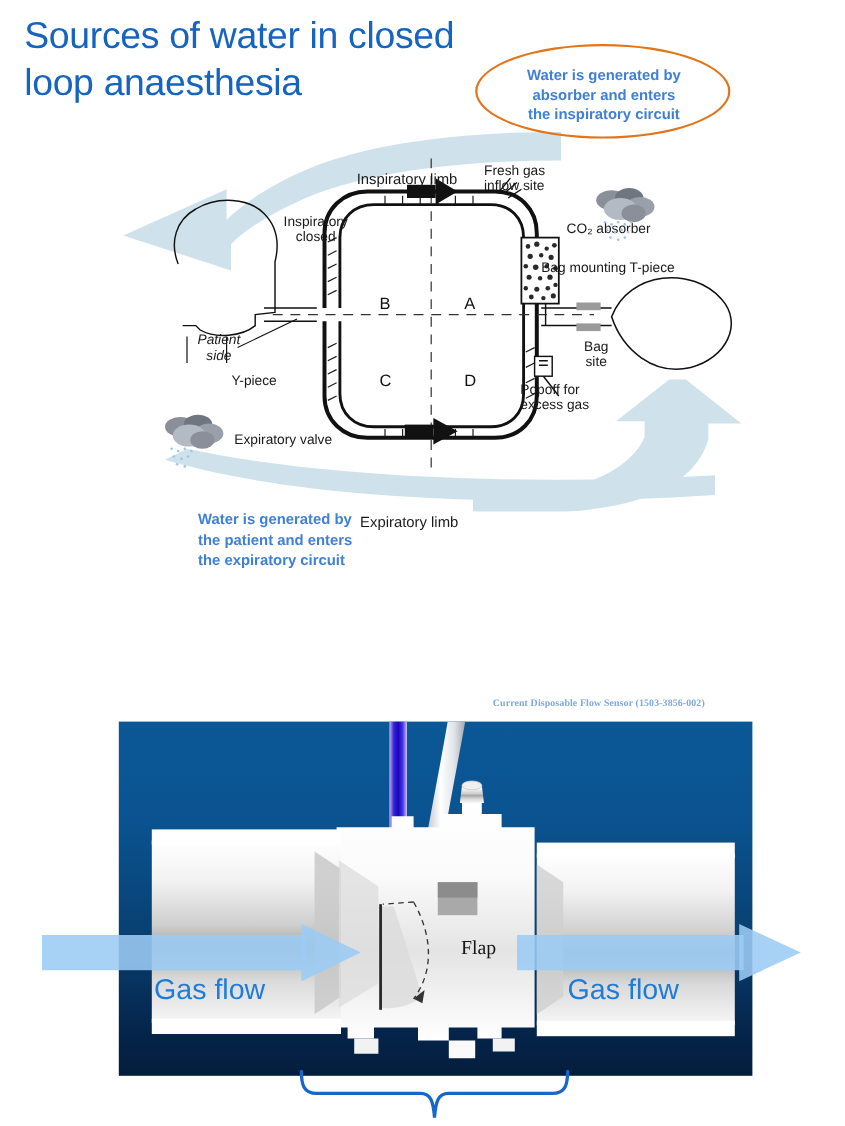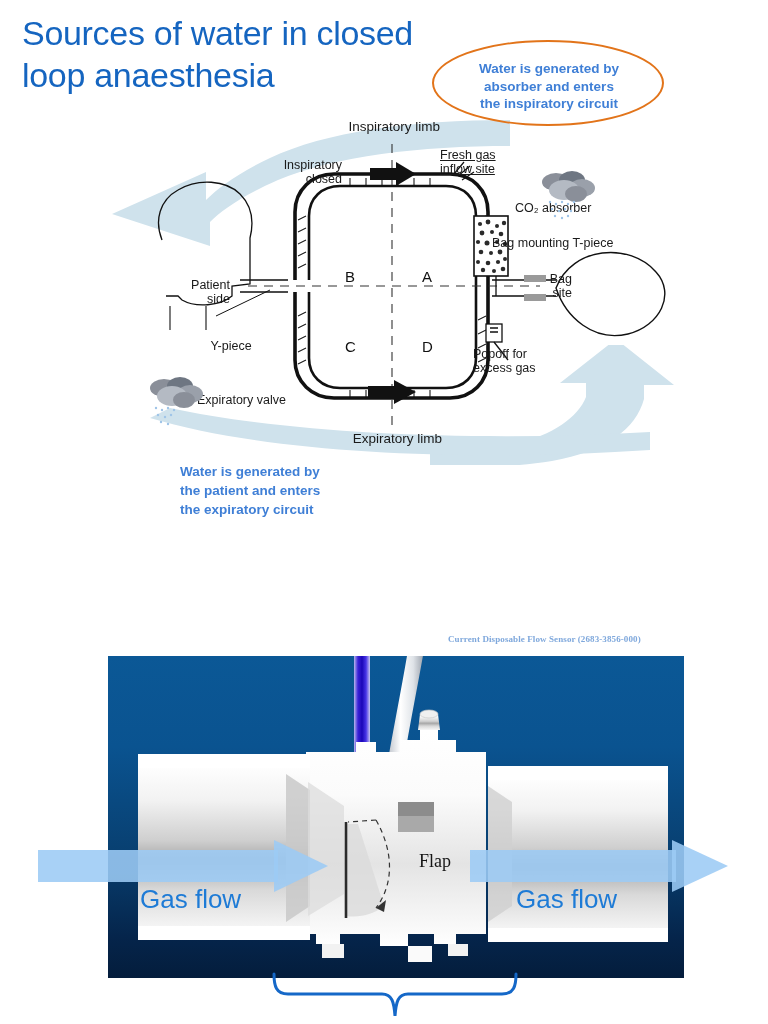--- a/index.html
+++ b/index.html
@@ -55,21 +55,21 @@
   #circuit { position:absolute; left:120px; top:120px; width:560px; height:330px; }
 
   .dlabel {
     position:absolute;
     font-family:"Liberation Sans", sans-serif;
     color:#1a1a1a;
     font-size:12.5px;
     line-height:14px;
     white-space:pre-line;
   }
-  .dlabel.ctr { text-align:right; }
+  .dlabel.ctr { text-align:center;margin-top:36px; }
   .dlabel.big { font-size:13.5px; }
   .quad {
     position:absolute;
     font-size:15px;
     color:#111;
     font-family:"Liberation Sans", sans-serif;
   }
 
   
   .cloud-icon { position:absolute; }
@@ -257,39 +257,39 @@
       <div class="quad" style="left:302px; top:148px;">A</div>
       <div class="quad" style="left:225px; top:218px;">C</div>
       <div class="quad" style="left:302px; top:218px;">D</div>
     </div>
 
     <div class="dlabel ctr big" style="left:300px; top:120px; width:140px;">Inspiratory limb</div>
 
     <div class="dlabel ctr" style="left:232px; top:158px; width:110px;">Inspiratory
 closed</div>
 
-    <div class="dlabel" style="left:440px; top:148px; width:110px;text-decoration:underline;">Fresh gas
+    <div class="dlabel" style="left:440px; top:148px; width:110px;">Fresh gas
 inflow site</div>
 
     <div class="dlabel" style="left:515px; top:201px; width:130px;">CO₂ absorber</div>
 
     <div class="dlabel" style="left:492px; top:236px; width:180px;">Bag mounting T-piece</div>
 
     <div class="dlabel ctr" style="left:512px; top:272px; width:60px;">Bag
 site</div>
 
     <div class="dlabel" style="left:473px; top:347px; width:96px;">Popoff for
 excess gas</div>
 
-    <div class="dlabel ctr" style="left:168px; top:278px; width:62px;">Patient
+    <div class="dlabel ctr" style="left:168px; top:266px; width:62px;font-style:italic;">Patient
 side</div>
 
     <div class="dlabel" style="left:196px; top:339px; width:70px;text-align:center;">Y-piece</div>
 
-    <div class="dlabel" style="left:197px; top:393px; width:130px;">Expiratory valve</div>
+    <div class="dlabel" style="left:213px; top:393px; width:130px;">Expiratory valve</div>
 
     <div class="dlabel ctr big" style="left:302px; top:432px; width:140px;">Expiratory limb</div>
 
     <svg class="cloud-icon" style="left:534px; top:168px;" width="66" height="54" viewBox="0 0 66 54">
       <g>
         <ellipse cx="22" cy="14" rx="14" ry="9" fill="#8A8F99"></ellipse>
         <ellipse cx="38" cy="12" rx="13" ry="9" fill="#6E7682"></ellipse>
         <ellipse cx="48" cy="20" rx="13" ry="9" fill="#9AA0AA"></ellipse>
         <ellipse cx="30" cy="22" rx="15" ry="10" fill="#B4BAC3"></ellipse>
         <ellipse cx="42" cy="26" rx="11" ry="8" fill="#8A8F99"></ellipse>
@@ -337,21 +337,21 @@
 the inspiratory circuit</div>
 
     <div id="caption-bottom">Water is generated by
 the patient and enters
  the expiratory circuit</div>
   </div>
 
   <div id="slide2"></div>
 
 
-  <div id="sensor-caption">Current Disposable Flow Sensor (2683-3856-000)</div>
+  <div id="sensor-caption">Current Disposable Flow Sensor (1503-3856-002)</div>
 
   <div id="sensor-panel">
     <svg width="576" height="322" viewBox="0 0 576 322">
       <defs>
         <linearGradient id="metalV" x1="0" y1="0" x2="0" y2="1">
           <stop offset="0%" stop-color="#ffffff"></stop>
           <stop offset="22%" stop-color="#f2f2f2"></stop>
           <stop offset="46%" stop-color="#cfcfcf"></stop>
           <stop offset="58%" stop-color="#a8a8a8"></stop>
           <stop offset="76%" stop-color="#d9d9d9"></stop>

